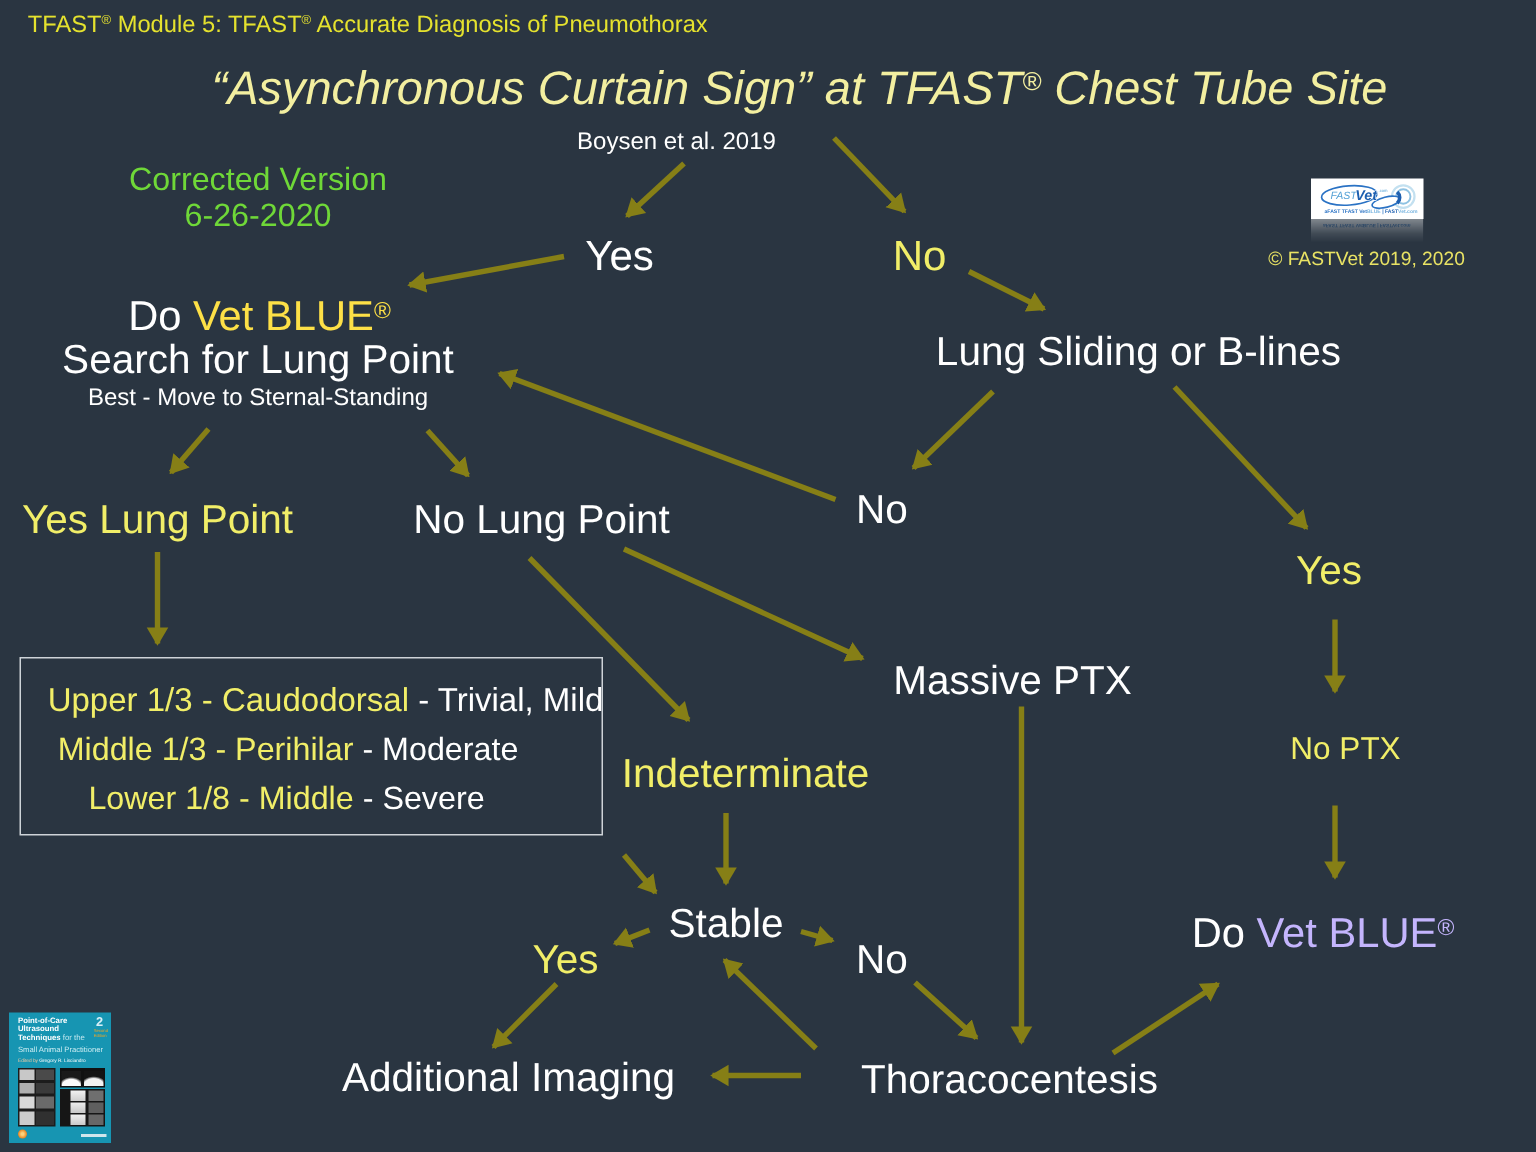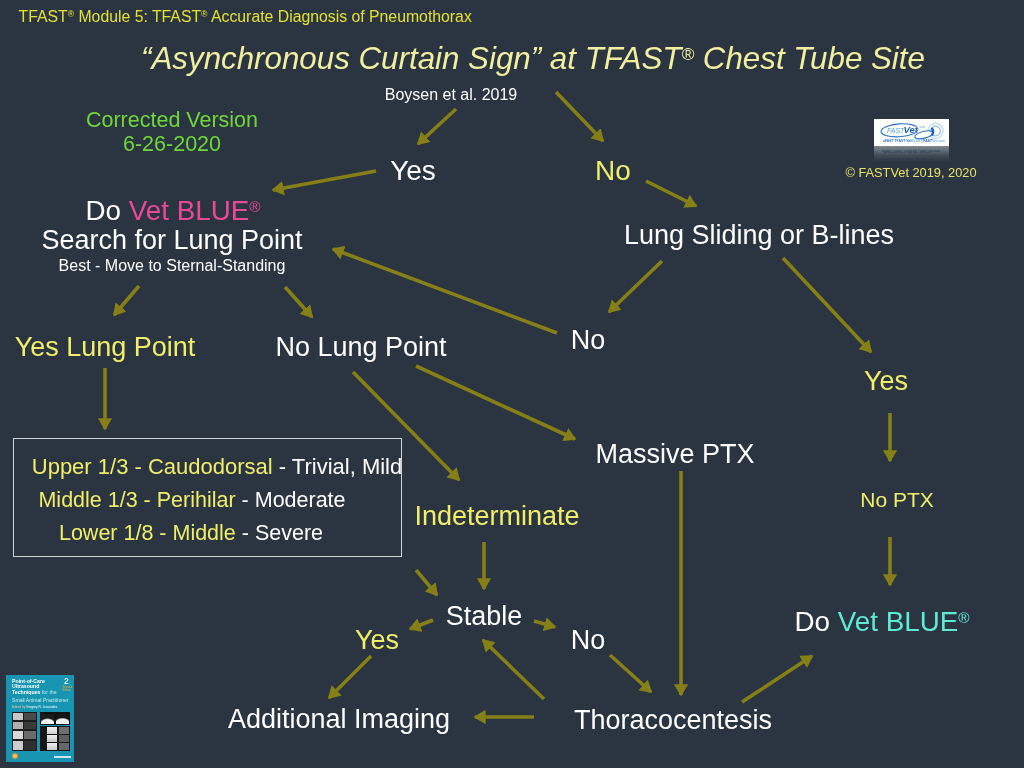--- a/index.html
+++ b/index.html
@@ -71,21 +71,21 @@
 <div style="position:absolute;left:874px;top:146px;width:75px;height:27px;background:#ffffff;transform:scaleY(-1);opacity:0.45;-webkit-mask-image:linear-gradient(to top,rgba(0,0,0,0.85),rgba(0,0,0,0.2) 42%,transparent 68%);mask-image:linear-gradient(to top,rgba(0,0,0,0.9),rgba(0,0,0,0.25) 35%,transparent 58%);overflow:hidden;">
   <svg width="75" height="27" viewBox="0 0 75 27">
     <text x="8" y="23.5" font-family="Liberation Sans,sans-serif" font-weight="bold" font-size="3.2" fill="#2a72c4">aFAST  TFAST  VetBLUE  |  FASTVet.com</text>
   </svg>
 </div>
 <div class="t" style="left:911px;top:172px;font-size:12.8px;color:#e9e364;">© FASTVet 2019, 2020</div>
 
 <div class="t w" style="left:413px;top:171px;font-size:28px;">Yes</div>
 <div class="t y" style="left:613px;top:171px;font-size:28px;">No</div>
 
-<div class="t" style="left:173px;top:211px;font-size:27.8px;"><span class="w">Do </span><span style="color:#ec4899;">Vet BLUE<sup>®</sup></span></div>
+<div class="t" style="left:173px;top:211px;font-size:27.8px;"><span class="w">Do </span><span style="color:#fde047;">Vet BLUE<sup>®</sup></span></div>
 <div class="t w" style="left:172px;top:240px;font-size:27px;">Search for Lung Point</div>
 <div class="t w" style="left:172px;top:266px;font-size:16px;">Best - Move to Sternal-Standing</div>
 
 <div class="t w" style="left:759px;top:235px;font-size:27px;text-align:center;">Lung Sliding or B-lines</div>
 
 <div class="t y" style="left:105px;top:347px;font-size:27px;">Yes Lung Point</div>
 <div class="t w" style="left:361px;top:347px;font-size:27px;">No Lung Point</div>
 <div class="t w" style="left:588px;top:340px;font-size:27px;">No</div>
 <div class="t y" style="left:886px;top:381px;font-size:27px;">Yes</div>
 
@@ -93,21 +93,21 @@
 <div class="t" style="left:217px;top:467px;font-size:22px;"><span class="y">Upper 1/3 - Caudodorsal</span><span class="w"> - Trivial, Mild</span></div>
 <div class="t" style="left:192px;top:500px;font-size:21.5px;"><span class="y">Middle 1/3 - Perihilar</span><span class="w"> - Moderate</span></div>
 <div class="t" style="left:191px;top:533px;font-size:21.5px;"><span class="y">Lower 1/8 - Middle</span><span class="w"> - Severe</span></div>
 
 <div class="t w" style="left:675px;top:454px;font-size:27px;">Massive PTX</div>
 <div class="t y" style="left:497px;top:516px;font-size:27px;">Indeterminate</div>
 <div class="t y" style="left:897px;top:500px;font-size:21px;text-align:right;">No PTX</div>
 <div class="t w" style="left:484px;top:616px;font-size:27px;">Stable</div>
 <div class="t y" style="left:377px;top:640px;font-size:27px;">Yes</div>
 <div class="t w" style="left:588px;top:640px;font-size:27px;">No</div>
-<div class="t" style="left:882px;top:622px;font-size:27.8px;"><span class="w">Do </span><span style="color:#5eead4;">Vet BLUE<sup>®</sup></span></div>
+<div class="t" style="left:882px;top:622px;font-size:27.8px;"><span class="w">Do </span><span style="color:#c4b5fd;">Vet BLUE<sup>®</sup></span></div>
 <div class="t w" style="left:339px;top:719px;font-size:27px;">Additional Imaging</div>
 <div class="t w" style="left:673px;top:720px;font-size:27px;">Thoracocentesis</div>
 
 <div style="position:absolute;left:6px;top:675px;width:68px;height:87px;background:#1795b2;overflow:hidden;">
   <div style="position:absolute;left:6px;top:3.5px;color:#ffffff;font-weight:bold;font-size:5.2px;line-height:5.9px;white-space:nowrap;">Point-of-Care<br>Ultrasound<br>Techniques <span style="font-weight:normal;color:#bfe6ee;">for the</span></div>
   <div style="position:absolute;left:6px;top:21.5px;color:#c9ecf2;font-size:5.1px;white-space:nowrap;">Small Animal Practitioner</div>
   <div style="position:absolute;left:6px;top:29.5px;font-size:3.2px;color:#f0c9a0;white-space:nowrap;">Edited by <span style="color:#ffffff;">Gregory R. Lisciandro</span></div>
   <div style="position:absolute;left:58px;top:1px;color:#d8f0f8;font-size:8.5px;font-weight:bold;">2</div>
   <div style="position:absolute;left:56.5px;top:11px;font-size:2.8px;color:#f5a623;line-height:3px;">Second<br>Edition</div>
 

